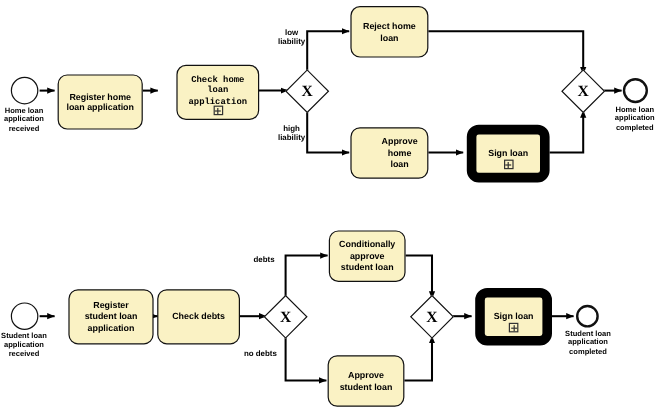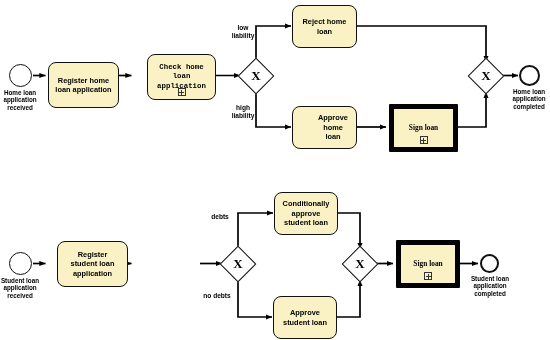--- a/index.html
+++ b/index.html
@@ -34,23 +34,22 @@
     align-items: center;
     justify-content: flex-start;
     text-align: center;
     font-size: 7.4px;
     line-height: 9.4px;
     font-weight: bold;
     color: #000000;
     padding: 2px 3px;
   }
   .task.call {
-    border: 5px solid #000000;
-    border-radius: 1px;
-    font-family: Liberation Serif, serif;
+    border: 8px solid #000000;
+    border-radius: 10px;
   }
   .task .label {
     display: block;
     width: 100%;
   }
   .marker {
     position: absolute;
     bottom: 3px;
     left: 50%;
     transform: translateX(-50%);
@@ -220,20 +219,23 @@
   <div class="event-label" style="left: -11px; top: 277px; white-space: pre-line;">Student loan
 application
 received</div>
 
   <div class="task" style="left:57px; top:241px; width:71px; height:46px;">
     <span class="label" style="white-space: pre-line;">Register
 student loan
 application</span>
   </div>
 
+  <div class="task" style="left:131px; top:241px; width:69px; height:46px;">
+    <span class="label" style="white-space: pre-line;">Check debts</span>
+  </div>
 
   <div class="gateway" style="left:225px; top:250.5px;"></div>
   <div class="gateway-x" style="left:225px; top:250.5px;">X</div>
 
   <div class="flow-label" style="left:203px; top:213px; width:34px;">debts</div>
   <div class="flow-label" style="left:197px; top:292px; width:40px;">no debts</div>
 
   <div class="task" style="left:274px; top:192px; width:64px; height:43px;">
     <span class="label" style="white-space: pre-line;">Conditionally
 approve

